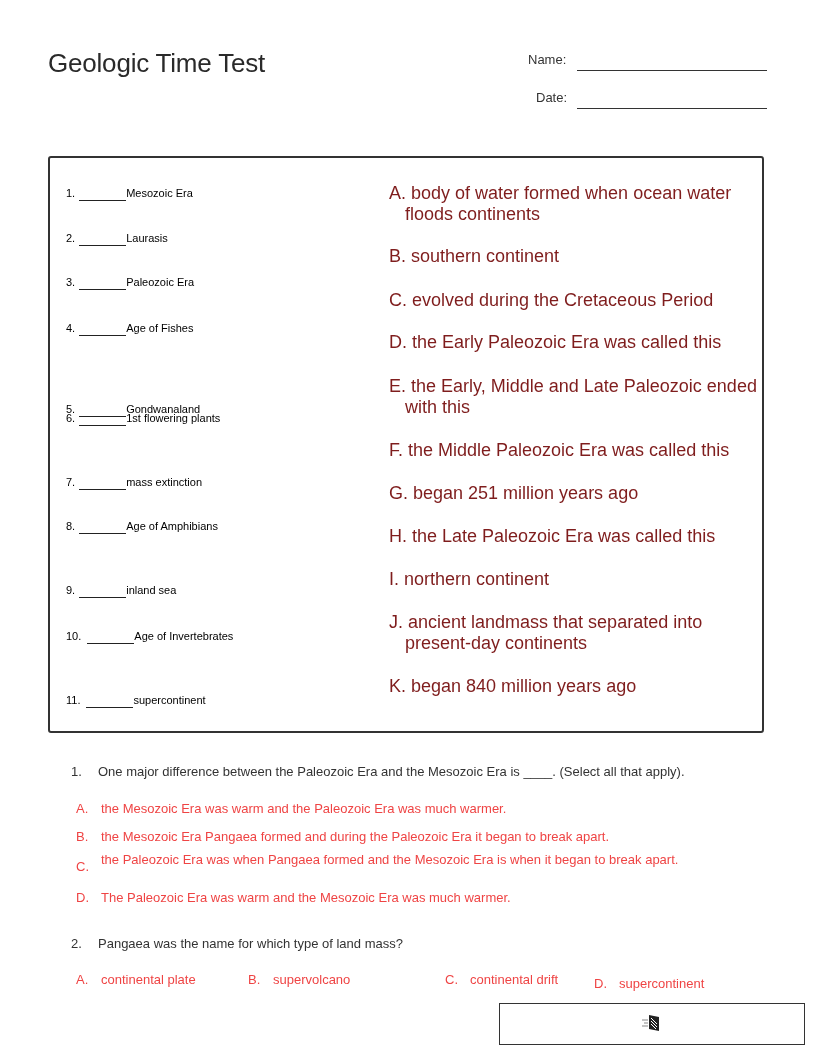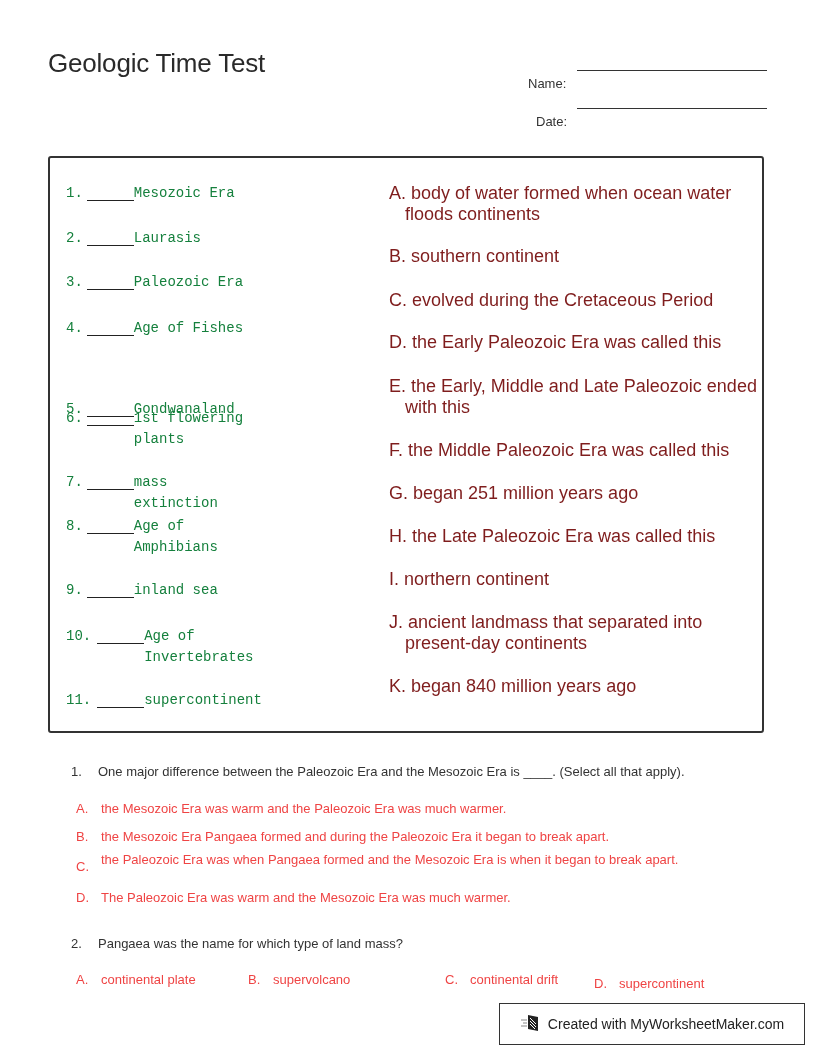--- a/index.html
+++ b/index.html
@@ -1,23 +1,23 @@
 <!DOCTYPE html>
 <html><head>
 <meta charset="utf-8">
 <style>
   html, body { margin: 0; padding: 0; }
   body { width: 816px; height: 1056px; background: #ffffff; position: relative; overflow: hidden;
          font-family: "DejaVu Sans", sans-serif; color: #333333; }
   .abs { position: absolute; }
   .title { left: 48px; top: 48px; font-size: 26px; color: #2a2a2a; font-family: "Liberation Sans", sans-serif; letter-spacing: -0.2px; }
-  .field-label { font-size: 13px; color: #333; font-family: "Liberation Sans", sans-serif; margin-top: 24px; }
+  .field-label { font-size: 13px; color: #333; font-family: "Liberation Sans", sans-serif; }
   .field-line { border-bottom: 1px solid #333; width: 190px; height: 0; }
   .match-box { left: 48px; top: 156px; width: 716px; height: 577px; border: 2px solid #333; border-radius: 3px; box-sizing: border-box; }
-  .term { position: absolute; left: 66px; font-size: 14px; color: #15803d; line-height: 21px; font-family: Liberation Mono, monospace; }
+  .term { position: absolute; left: 66px; font-size: 11px; color: #000000; line-height: 21px; font-family: Liberation Sans, sans-serif; }
   .term .num { display: inline-block; vertical-align: top; }
   .term .blank { display: inline-block; vertical-align: top; width: 47px; height: 17px; border-bottom: 1.5px solid #222; margin-left: 4px; }
   .term .label { display: inline-block; vertical-align: top; width: 110px; }
   .def { position: absolute; left: 389px; width: 360px; font-size: 18px; color: #7f1d1d; line-height: 21px; font-family: "Liberation Sans", sans-serif; padding-left: 16px; text-indent: -16px; }
   .q { position: absolute; left: 48px; font-size: 13px; color: #333; font-family: "Liberation Sans", sans-serif; margin-left: 23px; }
   .q .qnum { display: inline-block; width: 27px; }
   .opt { position: absolute; font-size: 13px; color: #ef4444; font-family: "Liberation Sans", sans-serif; line-height: 13px; }
   .opt .letter { display: inline-block; width: 25px; vertical-align: top; }
   .opt .otext { display: inline-block; vertical-align: top; }
   .footer-badge { left: 499px; top: 1003px; width: 306px; height: 42px; border: 1px solid #333; box-sizing: border-box; display: flex; align-items: center; justify-content: center; gap: 6px; font-size: 14px; color: #222; font-family: "Liberation Sans", sans-serif; }
@@ -115,14 +115,13 @@
 <div class="abs footer-badge">
   <span>
     <svg width="22" height="20" viewBox="0 0 22 20">
       <line x1="1" y1="7" x2="7" y2="7" stroke="#888" stroke-width="1"></line>
       <line x1="3" y1="10" x2="7" y2="10" stroke="#888" stroke-width="1"></line>
       <line x1="1" y1="13" x2="7" y2="13" stroke="#888" stroke-width="1"></line>
       <path d="M8 2 L18 4 L18 18 L8 16 Z" fill="#222"></path>
       <path d="M10 5 L16 11 M10 8 L16 14 M10 11 L15 16" stroke="#fff" stroke-width="1"></path>
     </svg>
   </span>
-  <span>Created with MyWorksheetMaker.com</span>
 </div>
 
 </body></html>

